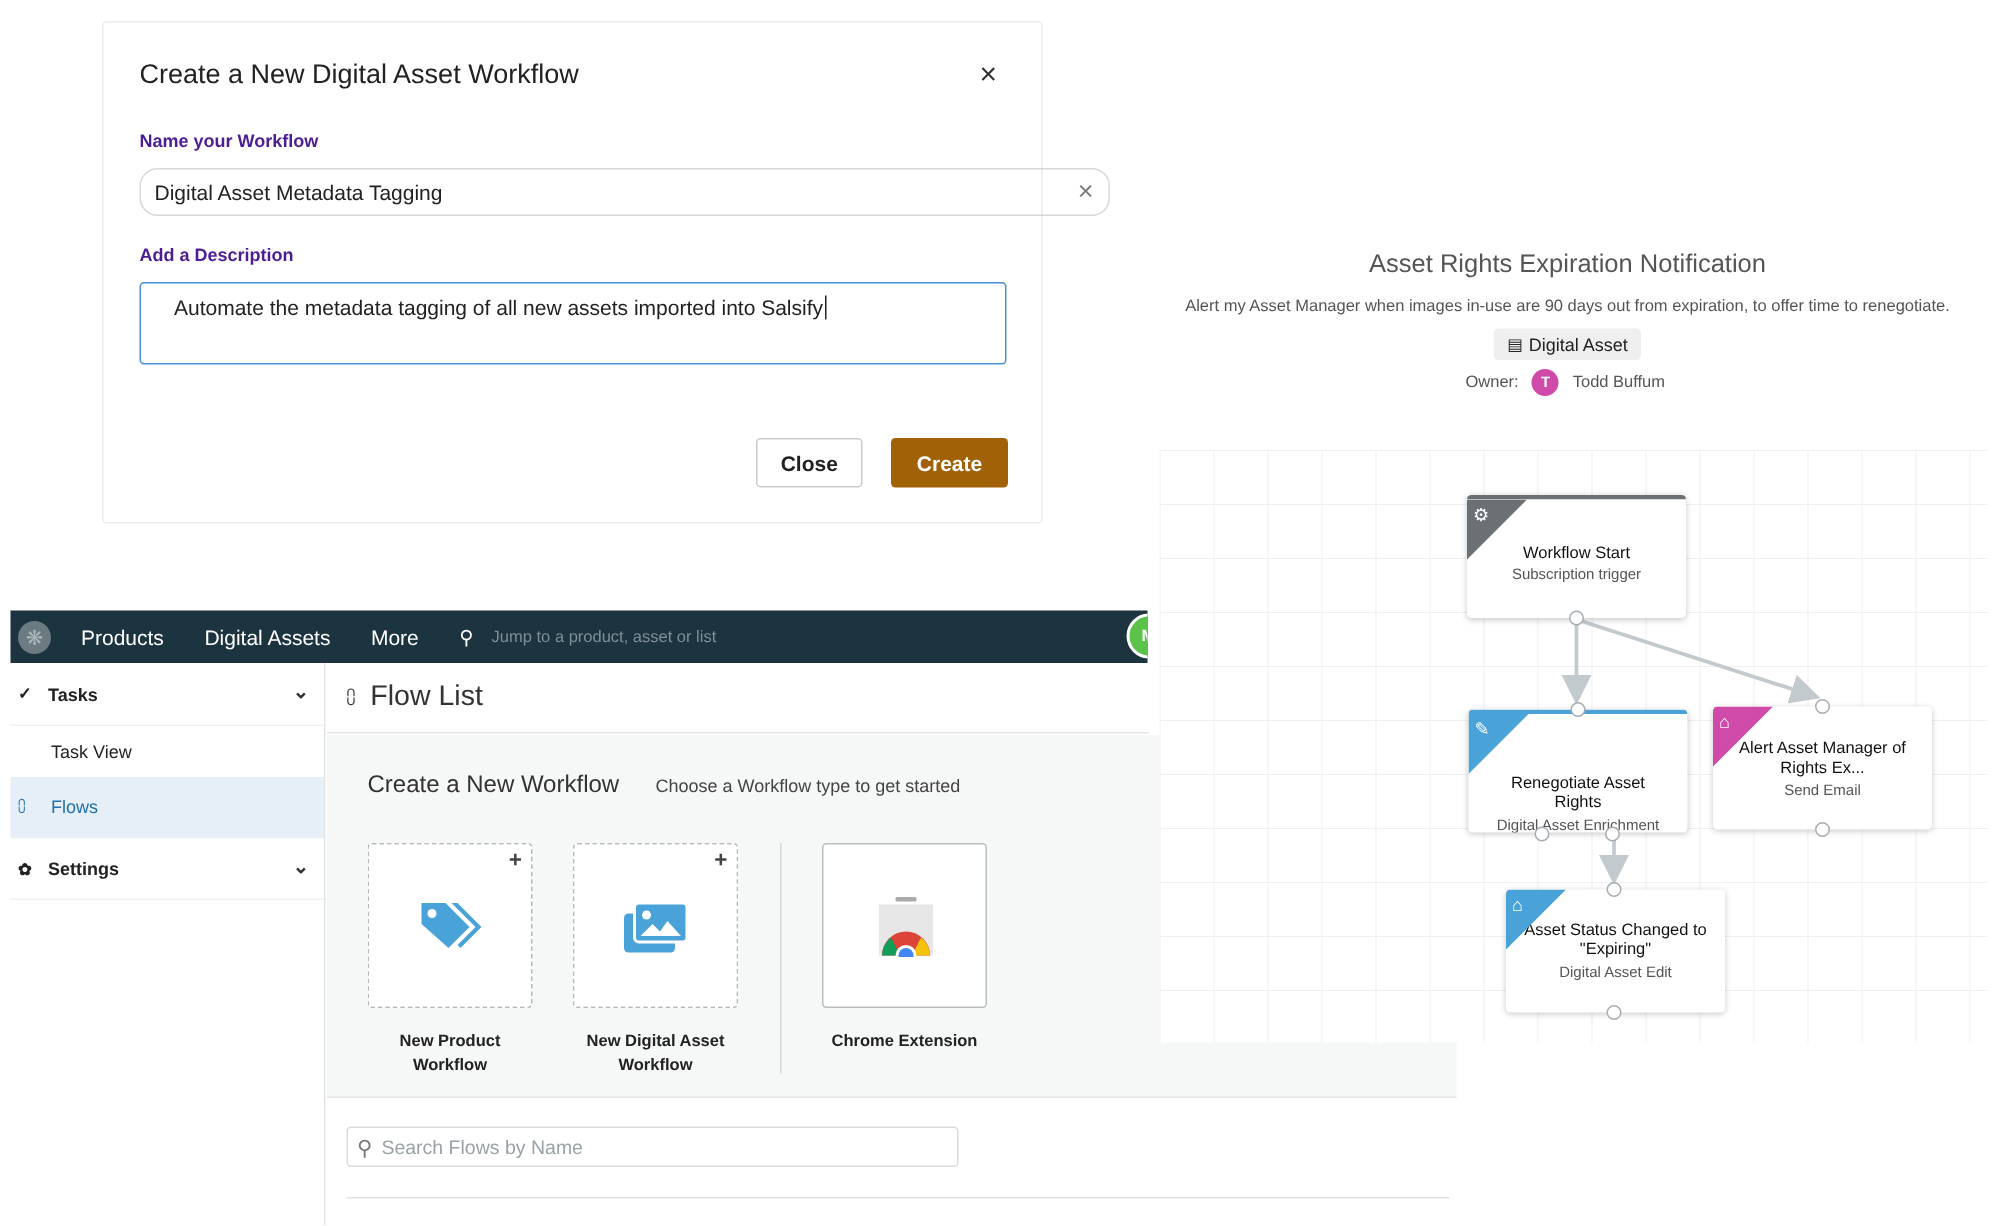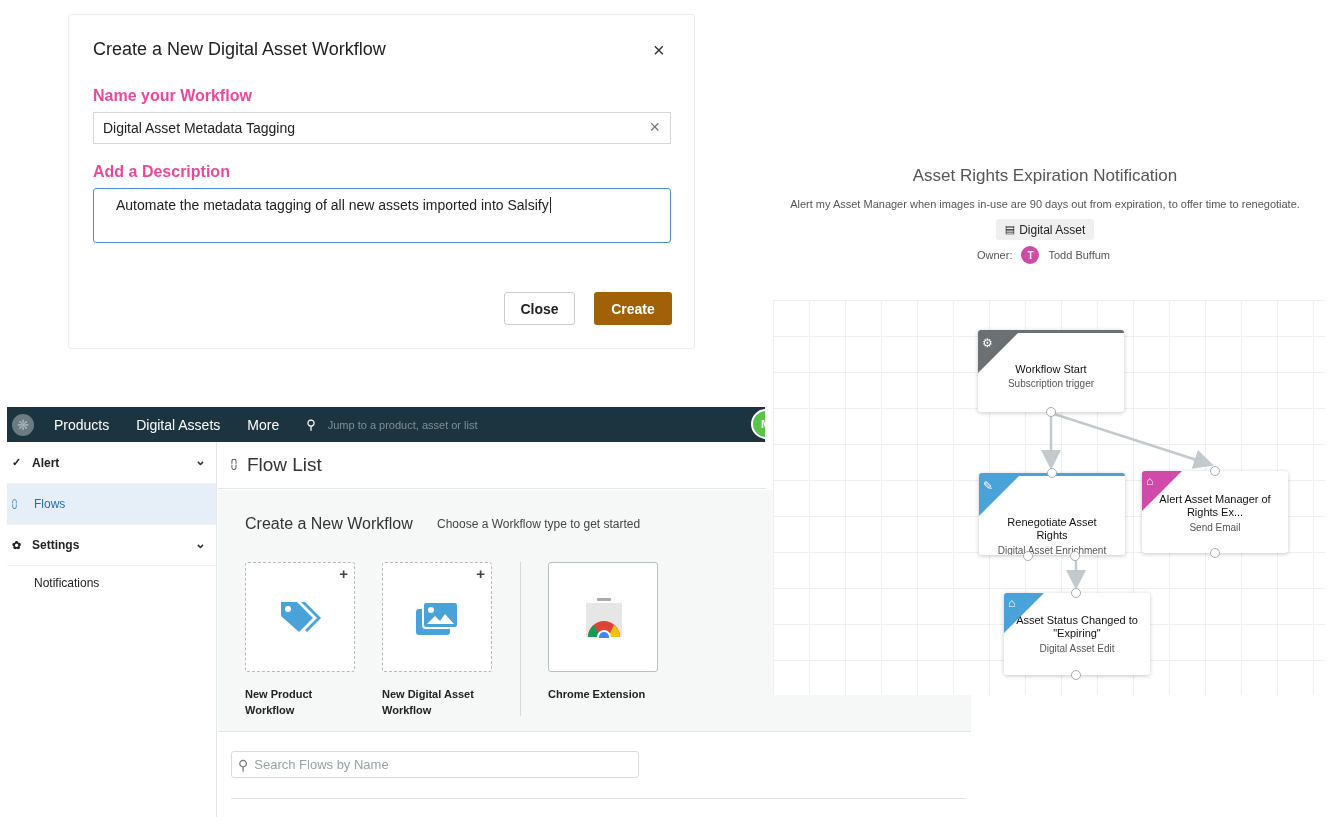--- a/index.html
+++ b/index.html
@@ -1,22 +1,22 @@
 <!DOCTYPE html>
 <html><head>
 <meta charset="utf-8">
 <style>
 *{box-sizing:border-box;margin:0;padding:0}
 body{width:1330px;height:817px;background:#fff;font-family:"Liberation Sans",sans-serif;position:relative;overflow:hidden;color:#222}
 
 .modal{position:absolute;left:68px;top:14px;width:627px;height:335px;border:1px solid #ececec;border-radius:3px;background:#fff}
 .modal-title{position:absolute;left:24px;top:24px;font-size:18px;color:#222}
 .modal-close{position:absolute;left:584px;top:24px;font-size:20px;color:#333;cursor:pointer}
-.lbl{position:absolute;left:24px;font-size:16px;font-weight:bold;color:#ec4899}
-.name-input{position:absolute;left:24px;top:97px;width:578px;height:32px;border:1px solid #d8d8d8;border-radius:0;padding:7px 9px;font-size:14px;color:#222}
+.lbl{position:absolute;left:24px;font-size:12px;font-weight:bold;color:#4c1d95}
+.name-input{position:absolute;left:24px;top:97px;width:647px;height:32px;border:1px solid #d8d8d8;border-radius:12px;padding:7px 9px;font-size:14px;color:#222}
 .name-clear{position:absolute;right:10px;top:4px;font-size:18px;color:#777}
 .desc-input{position:absolute;left:24px;top:173px;width:578px;height:55px;border:1px solid #4a90d9;border-radius:3px;padding:8px 22px;font-size:14px;color:#222}
 .btn-close{position:absolute;left:435px;top:277px;width:71px;height:33px;border:1px solid #ccc;border-radius:3px;background:#fff;font-size:14px;font-weight:bold;color:#222;display:flex;align-items:center;justify-content:center}
 .btn-create{position:absolute;left:525px;top:277px;width:78px;height:33px;border-radius:3px;background:#a16207;font-size:14px;font-weight:bold;color:#fff;display:flex;align-items:center;justify-content:center}
 
 .topnav{position:absolute;left:7px;top:407px;width:758px;height:35px;background:#1c3440;display:flex;align-items:center;overflow:hidden}
 .logo{width:22px;height:22px;border-radius:50%;background:#6c7b82;margin:0 20px 0 5px;display:flex;align-items:center;justify-content:center;color:#aab5ba;font-size:14px}
 .nav-item{color:#fff;font-size:14px;margin-right:27px}
 .nav-search-icon{color:#fff;font-size:13px;margin-right:12px}
 .nav-search{color:#7f8f96;font-size:11px}
@@ -31,21 +31,21 @@
 .main-head{position:absolute;left:218px;top:442px;width:548px;height:47px;border-bottom:1px solid #e3e6e8;display:flex;align-items:center;padding-left:13px}
 .main-head .ic{font-size:13px;margin-right:10px;color:#333}
 .main-head .t{font-size:19px;color:#333}
 .main-body{position:absolute;left:218px;top:490px;width:753px;height:242px;background:#f6f7f7;border-bottom:1px solid #e3e6e8}
 .mb-title{position:absolute;left:27px;top:25px;font-size:16px;color:#333}
 .mb-sub{position:absolute;left:219px;top:27px;font-size:12px;color:#444}
 .card{position:absolute;top:72px;width:110px;height:110px;background:#fff;border-radius:3px}
 .card.dashed{border:1px dashed #b5b9bb}
 .card.solid{border:1px solid #b9bec1}
 .card .plus{position:absolute;right:6px;top:2px;font-size:15px;color:#444;font-weight:bold}
-.card-lbl{position:absolute;top:196px;width:110px;font-size:11px;font-weight:bold;color:#222;line-height:16px}
+.card-lbl{position:absolute;top:196px;width:110px;text-align:center;font-size:11px;font-weight:bold;color:#222;line-height:16px}
 .vdiv{position:absolute;left:302px;top:72px;width:1px;height:154px;background:#d5d8da}
 .search-flows{position:absolute;left:231px;top:751px;width:408px;height:27px;border:1px solid #d8dcde;border-radius:3px;display:flex;align-items:center;padding-left:6px}
 .search-flows .q{font-size:14px;color:#777;margin-right:6px}
 .search-flows .ph{font-size:13px;color:#99a2a6}
 .hline{position:absolute;left:231px;top:798px;width:735px;height:1px;background:#dfe2e4}
 
 .wf-title{position:absolute;left:770px;top:166px;width:550px;text-align:center;font-size:17px;color:#555}
 .wf-desc{position:absolute;left:770px;top:198px;width:550px;text-align:center;font-size:11px;color:#555}
 .wf-badge{position:absolute;left:996px;top:219px;width:98px;height:21px;background:#efefef;border-radius:3px;font-size:12px;color:#222;display:flex;align-items:center;justify-content:center;gap:4px}
 .wf-owner{position:absolute;left:977px;top:246px;display:flex;align-items:center;font-size:11px;color:#555}
@@ -81,33 +81,33 @@
   <span class="nav-item">Digital Assets</span>
   <span class="nav-item">More</span>
   <span class="nav-search-icon">⚲</span>
   <span class="nav-search">Jump to a product, asset or list</span>
   <div class="avatar-m">M</div>
 </div>
 
 <div class="sidebar">
   <div class="sb-sec">
     <span class="ic">✓</span>
-    <span>Alert</span>
+    <span>Tasks</span>
     <span class="chev">⌄</span>
   </div>
+  <div class="sb-item">Task View</div>
   <div class="sb-item active">
     <span class="ic">⩇</span>
     <span>Flows</span>
   </div>
   <div class="sb-sec" style="border-top:1px solid #eef0f1">
     <span class="ic">✿</span>
     <span>Settings</span>
     <span class="chev">⌄</span>
   </div>
-  <div class="sb-item">Notifications</div>
 </div>
 
 <div class="main-head">
   <span class="ic">⩇</span>
   <span class="t">Flow List</span>
 </div>
 <div class="main-body">
   <div class="mb-title">Create a New Workflow</div>
   <div class="mb-sub">Choose a Workflow type to get started</div>
 

